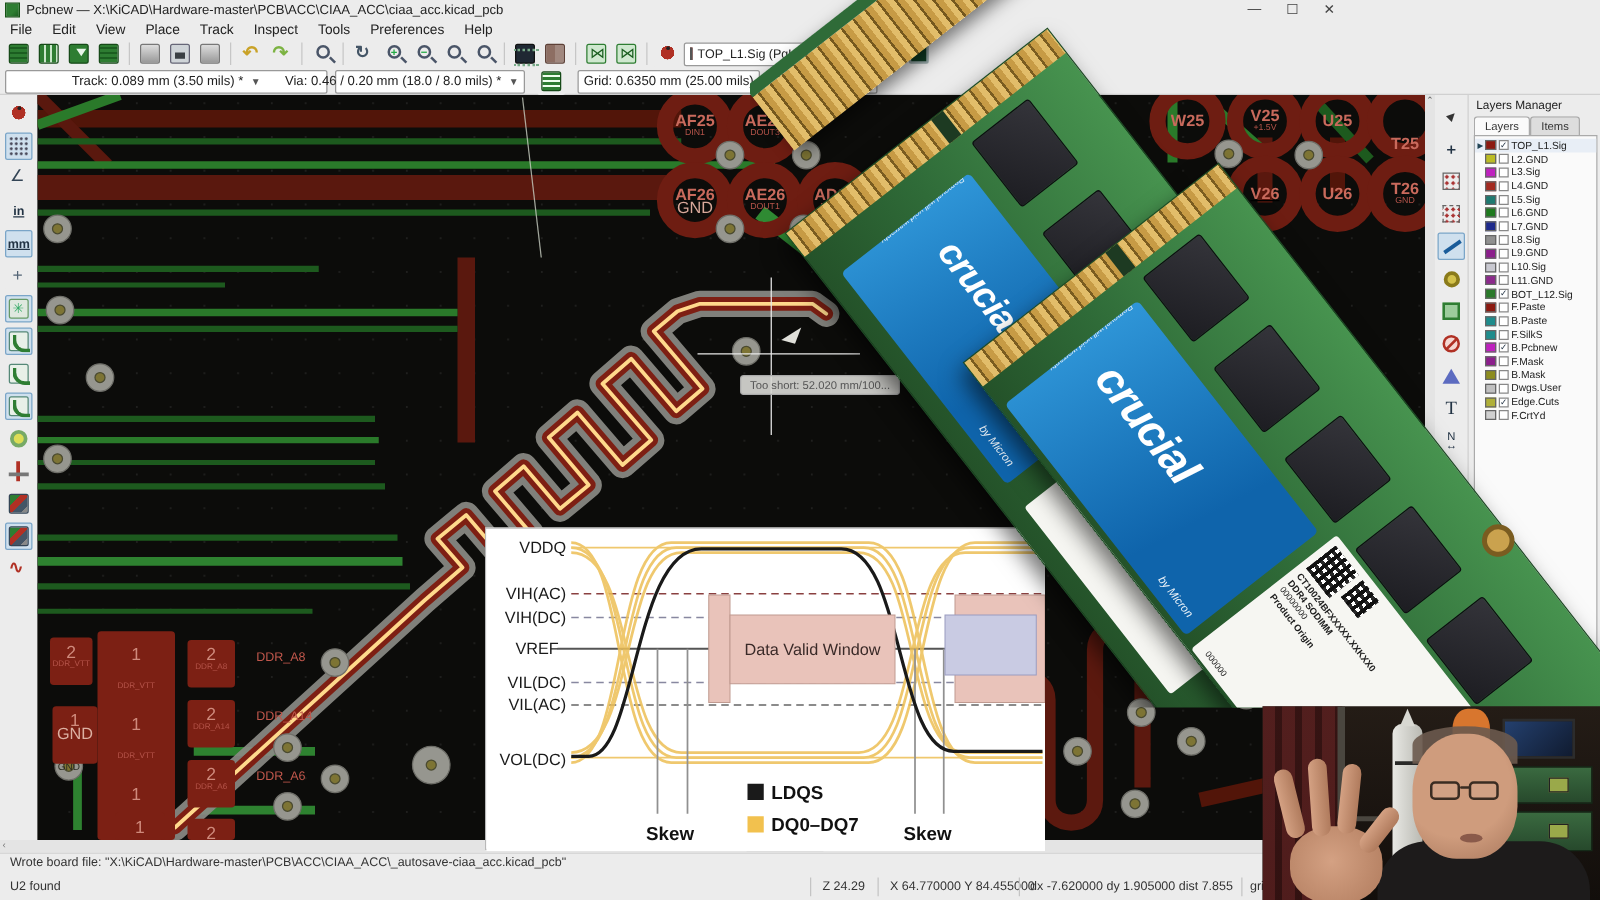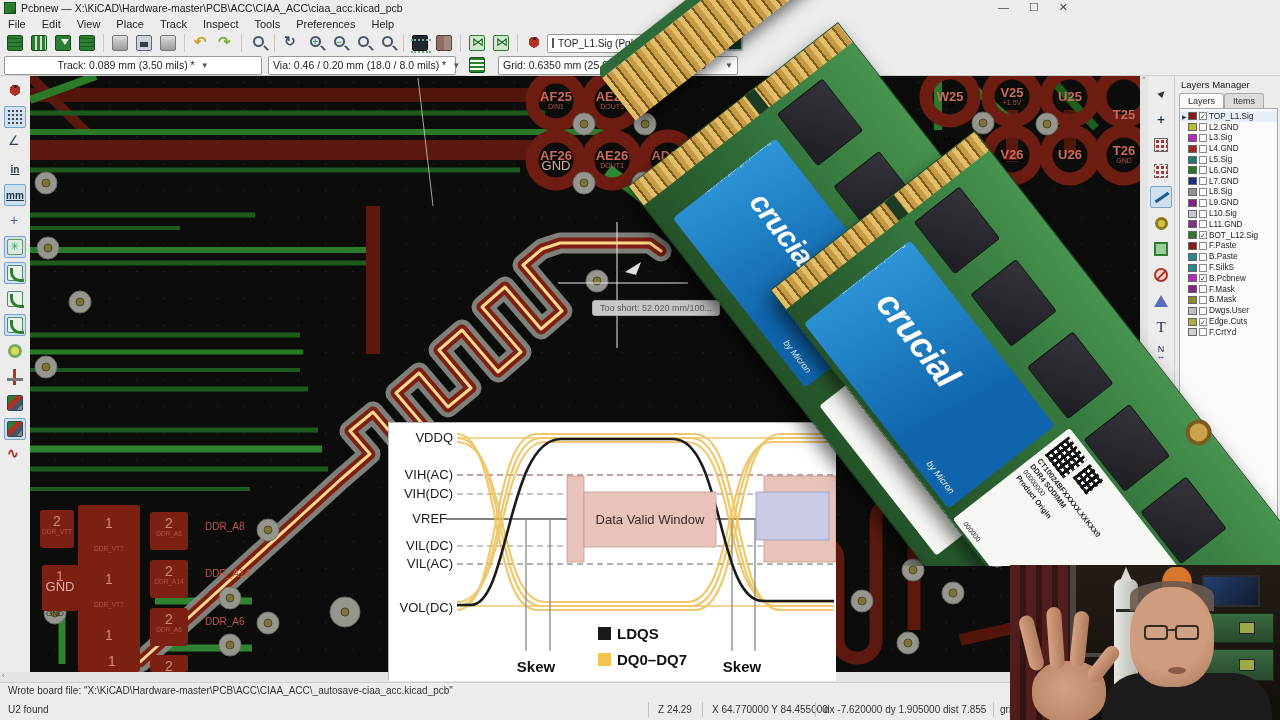--- a/index.html
+++ b/index.html
@@ -312,21 +312,21 @@
   <div class="tbtn">
       <div class="g g-screen"></div>
     </div>
 </div>
 
 <div id="toolbar2">
   <div class="combo" style="width:258px;justify-content:center">
     <span>Track: 0.089 mm (3.50 mils) *</span>
       <span class="arr">▼</span>
   </div>
-  <div class="combo" style="width:188px;justify-content:flex-start">
+  <div class="combo" style="width:152px;justify-content:flex-end">
     <span>Via: 0.46 / 0.20 mm (18.0 / 8.0 mils) *</span>
       <span class="arr">▼</span>
   </div>
   <div class="tbtn" style="margin:0 4px">
     <div class="g" style="background:repeating-linear-gradient(0deg,#2e7d32 0 2px,#efe 2px 4px);border:1px solid #164a18"></div>
   </div>
   <div class="combo" style="width:146px;justify-content:space-between">
     <span>Grid: 0.6350 mm (25.00 mils)</span>
       <span class="arr">▼</span>
   </div>

